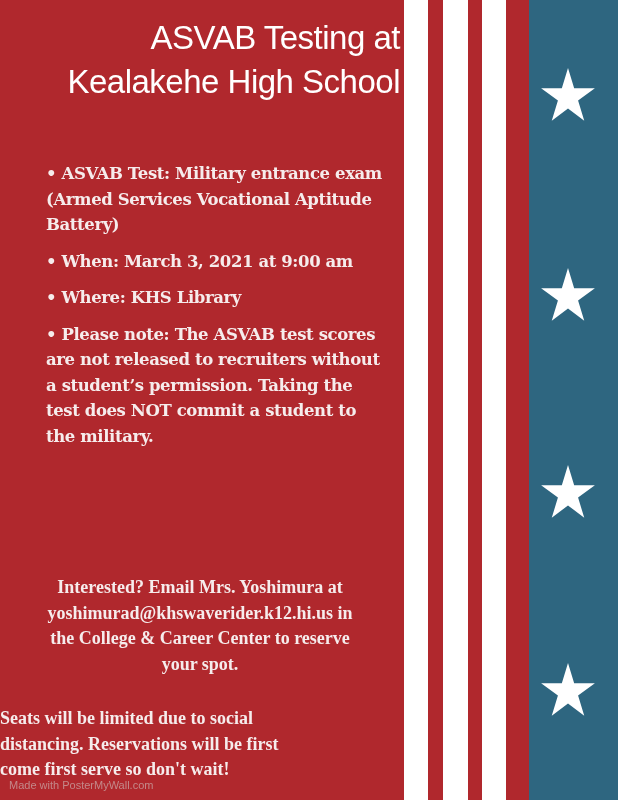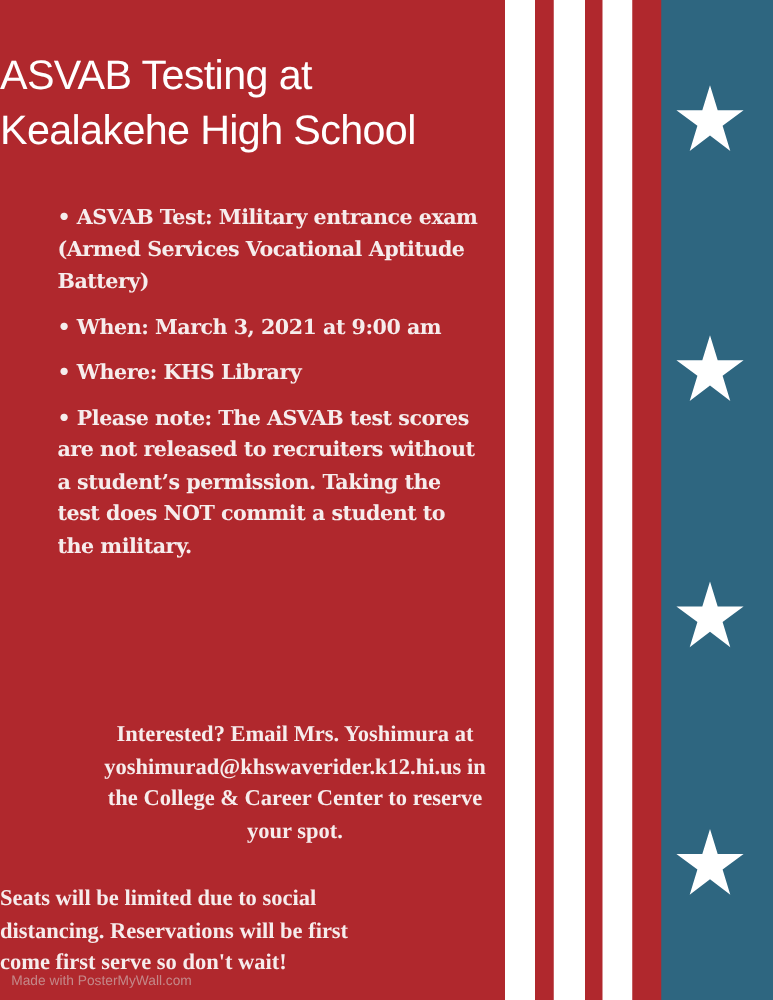--- a/index.html
+++ b/index.html
@@ -1,24 +1,24 @@
 <!DOCTYPE html>
 <html><head>
 <meta charset="utf-8">
 <style>
   html, body { margin:0; padding:0; }
   body { width:618px; height:800px; position:relative; overflow:hidden; background:#b0282d; font-family:"DejaVu Serif", serif; }
   .red-panel { position:absolute; left:0; top:0; width:404px; height:800px; background:#b0282d; }
   .stripe { position:absolute; top:0; height:800px; }
   .blue-panel { position:absolute; left:529px; top:0; width:89px; height:800px; background:#2e6680; }
   .star { position:absolute; left:540px; width:56px; height:56px; }
-  .title { position:absolute; left:0; width:400px; top:38px; text-align:left; color:#fff; font-family:"Liberation Sans", sans-serif; font-size:33px; line-height:44px; letter-spacing:-0.5px; }
+  .title { position:absolute; left:0; width:400px; top:16px; text-align:right; color:#fff; font-family:"Liberation Sans", sans-serif; font-size:33px; line-height:44px; letter-spacing:-0.5px; }
   .bullets { position:absolute; left:35px; top:150px; width:360px; color:#f6ecec; font-family:"DejaVu Serif", serif; font-weight:bold; font-size:16.5px; line-height:25.5px; letter-spacing:-0.4px; }
   .bullets p { margin:11px; }
-  .contact { position:absolute; left:0; width:400px; top:575px; text-align:center; color:#f6ecec; font-family:"Liberation Serif", serif; font-weight:bold; font-size:18px; line-height:25.5px;padding-left:36px; }
+  .contact { position:absolute; left:0; width:400px; top:575px; text-align:center; color:#f6ecec; font-family:"Liberation Serif", serif; font-weight:bold; font-size:18px; line-height:25.5px; }
   .seats { position:absolute; left:0; width:400px; top:706px; text-align:left; color:#f6ecec; font-family:"Liberation Serif", serif; font-weight:bold; font-size:18px; line-height:25.5px; }
   .watermark { position:absolute; left:9px; top:779px; color:#c9a0a0; opacity:0.8; font-family:"Liberation Sans", sans-serif; font-size:11px; }
 </style>
 </head>
 <body>
 
 <div class="red-panel"></div>
 
 <div class="stripe" style="left:404px;width:24px;background:#fff;"></div>
 <div class="stripe" style="left:428px;width:15px;background:#b0282d;"></div>

